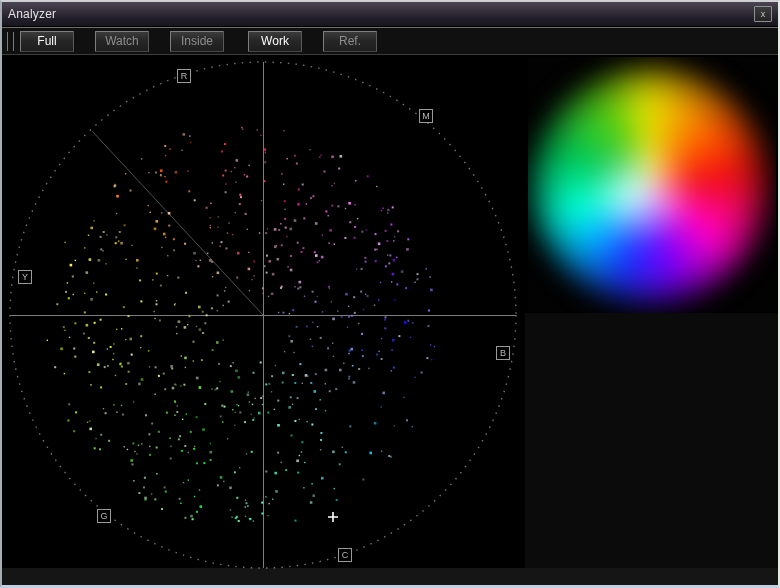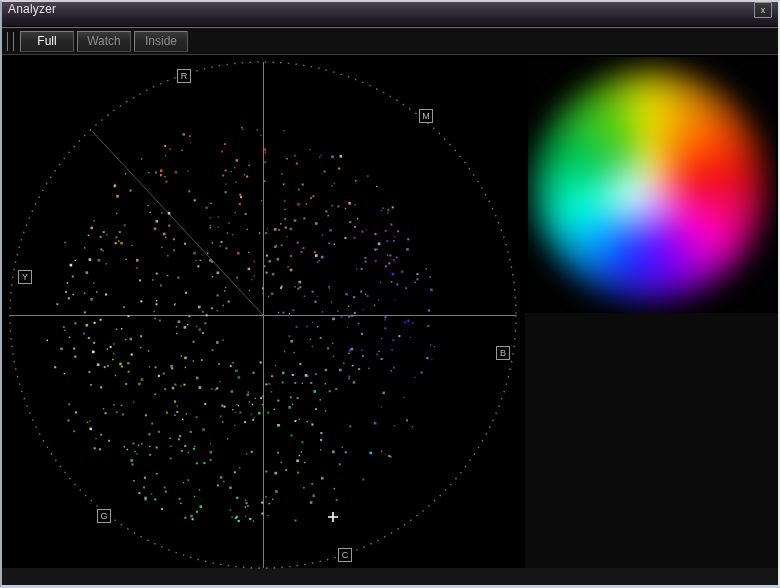--- a/index.html
+++ b/index.html
@@ -4,37 +4,37 @@
 <style>
   html,body{margin:0;padding:0;background:#000;}
   body{width:780px;height:588px;overflow:hidden;font-family:"Liberation Sans",sans-serif;-webkit-font-smoothing:antialiased;}
   .win{
     position:relative;width:780px;height:588px;box-sizing:border-box;background:#000;
     border-top:2px solid #cfcfd4;border-left:2px solid #a6adb6;
     border-right:2px solid #dfeee2;border-bottom:3px solid #c2d0e2;
   }
   
   .titlebar{
-    height:25px;display:flex;padding:0 6px;box-sizing:border-box;
+    height:25px;display:flex;align-items:center;padding:0 6px;box-sizing:border-box;
     background:linear-gradient(180deg,#4c4652 0%,#332e3b 40%,#221f2a 70%,#17141d 100%);
     border-bottom:1px solid #000;
   }
   .titlebar .title{color:#e2e2e2;font-size:12px;letter-spacing:.2px;}
   .close-btn{
     margin-left:auto;width:18px;height:16px;display:flex;align-items:center;justify-content:center;
     background:linear-gradient(180deg,#3c3c3c,#232323);border:1px solid #8f8f8f;border-radius:1px;
     color:#c8c8c8;font-size:9px;line-height:1;padding:0;cursor:default;
   }
   
   .toolbar{
     height:28px;display:flex;align-items:center;gap:0;padding:0 5px;box-sizing:border-box;
     background:#101010;border-top:1px solid #6f6f6f;border-bottom:1px solid #3d3d3d;
   }
   .gripper{width:5px;height:19px;border-left:1px solid #7a7a7a;border-right:1px solid #7a7a7a;margin:0 6px 0 0;}
-  .btn-group{display:flex;gap:3px;margin-right:24px;}
+  .btn-group{display:flex;gap:21px;margin-right:24px;}
   .tb-btn{
     height:21px;padding:0 8px;box-sizing:border-box;display:flex;align-items:center;justify-content:center;
     background:linear-gradient(180deg,#3b3b3b 0%,#272727 45%,#1e1e1e 100%);
     border:1px solid #7d7d7d;border-right-color:#5a5a5a;border-bottom-color:#474747;
     color:#8d8d8d;font-size:12px;font-family:"Liberation Sans",sans-serif;cursor:default;border-radius:1px;
   }
   .tb-btn.wide{min-width:54px;}
   .tb-btn.on{color:#fafafa;}
   
   .content{position:relative;height:530px;background:#000;overflow:hidden;}
@@ -55,20 +55,24 @@
       <span>x</span>
     </button>
   </div>
 
   <div class="toolbar">
     <div class="gripper"></div>
     <div class="btn-group">
         <button class="tb-btn wide on">Full</button>
         <button class="tb-btn wide">Watch</button>
         <button class="tb-btn wide">Inside</button>
+      </div>
+    <div class="btn-group">
+        <button class="tb-btn wide on">Work</button>
+        <button class="tb-btn wide">Ref.</button>
       </div>
   </div>
 
   <div class="content">
     <div class="bottom-strip"></div>
     <div class="wheel-block">
       <div class="wheel" style="background: radial-gradient(circle, rgba(0, 0, 0, 0) 50%, rgba(0, 0, 0, 0.55) 70%, rgb(0, 0, 0) 88%), radial-gradient(circle at 46% 53%, rgba(255, 255, 255, 0.92) 0%, rgba(255, 255, 255, 0) 30%), conic-gradient(rgb(232, 224, 0) 0deg, rgb(255, 80, 0) 55deg, rgb(240, 16, 16) 82deg, rgb(255, 0, 200) 130deg, rgb(112, 0, 255) 168deg, rgb(24, 48, 255) 196deg, rgb(0, 180, 255) 228deg, rgb(0, 255, 216) 252deg, rgb(0, 200, 83) 292deg, rgb(85, 204, 17) 330deg, rgb(232, 224, 0) 360deg);"></div>
     </div>
     <div class="right-lower"></div>
     <svg class="scope" id="scope" width="776" height="530" viewBox="0 0 776 530">

